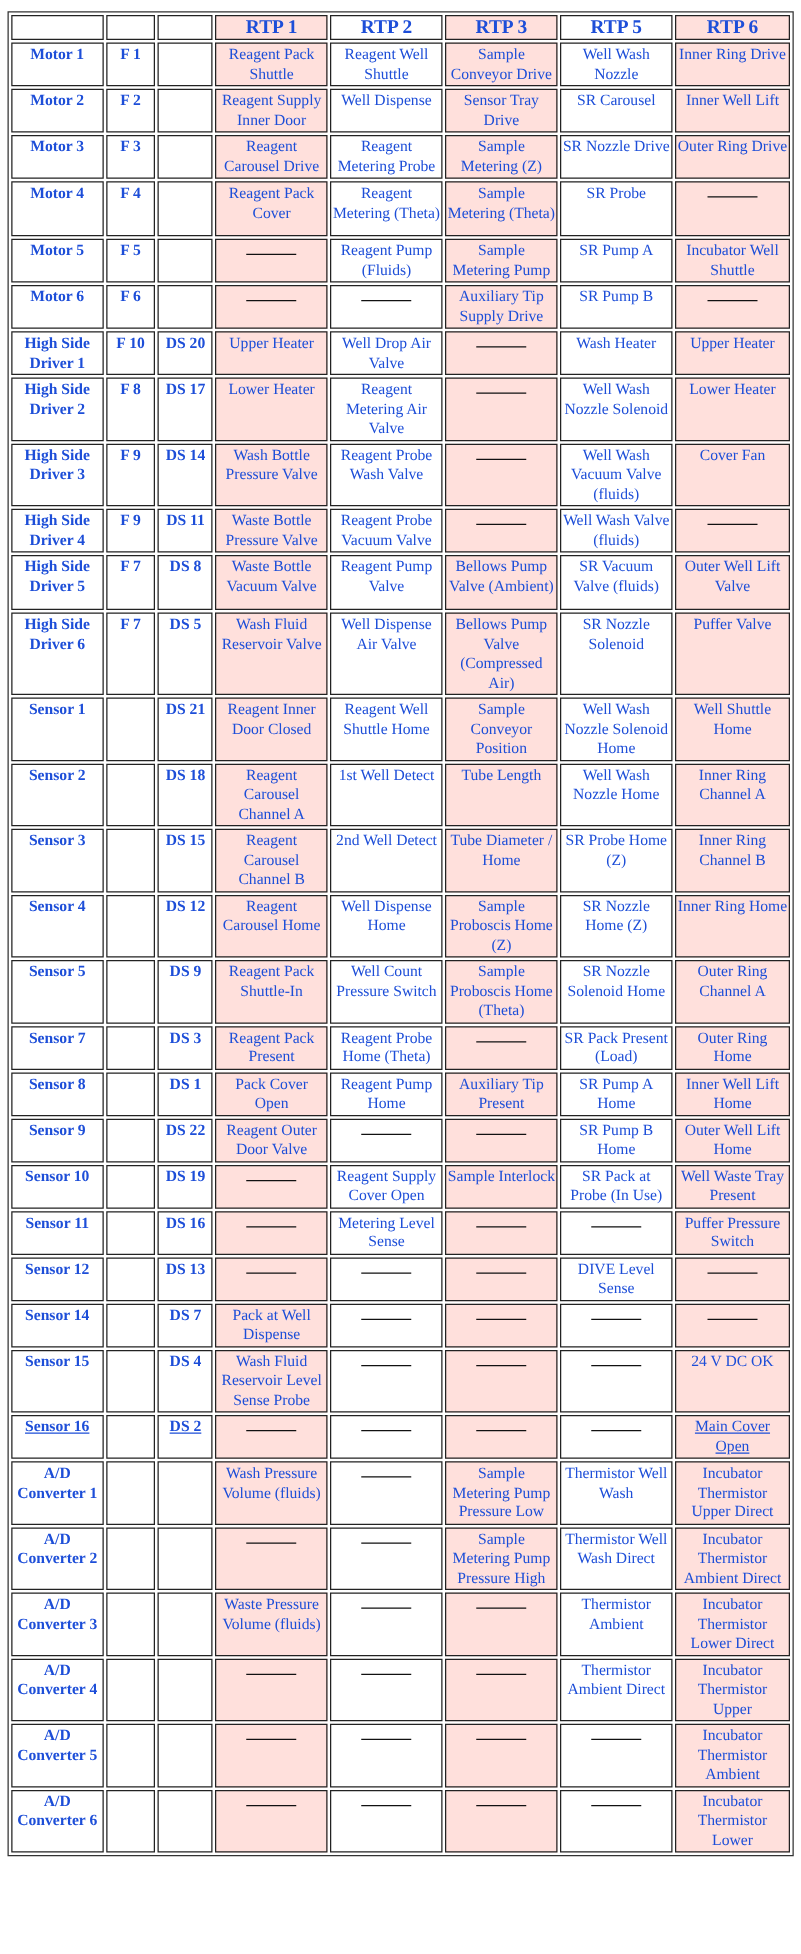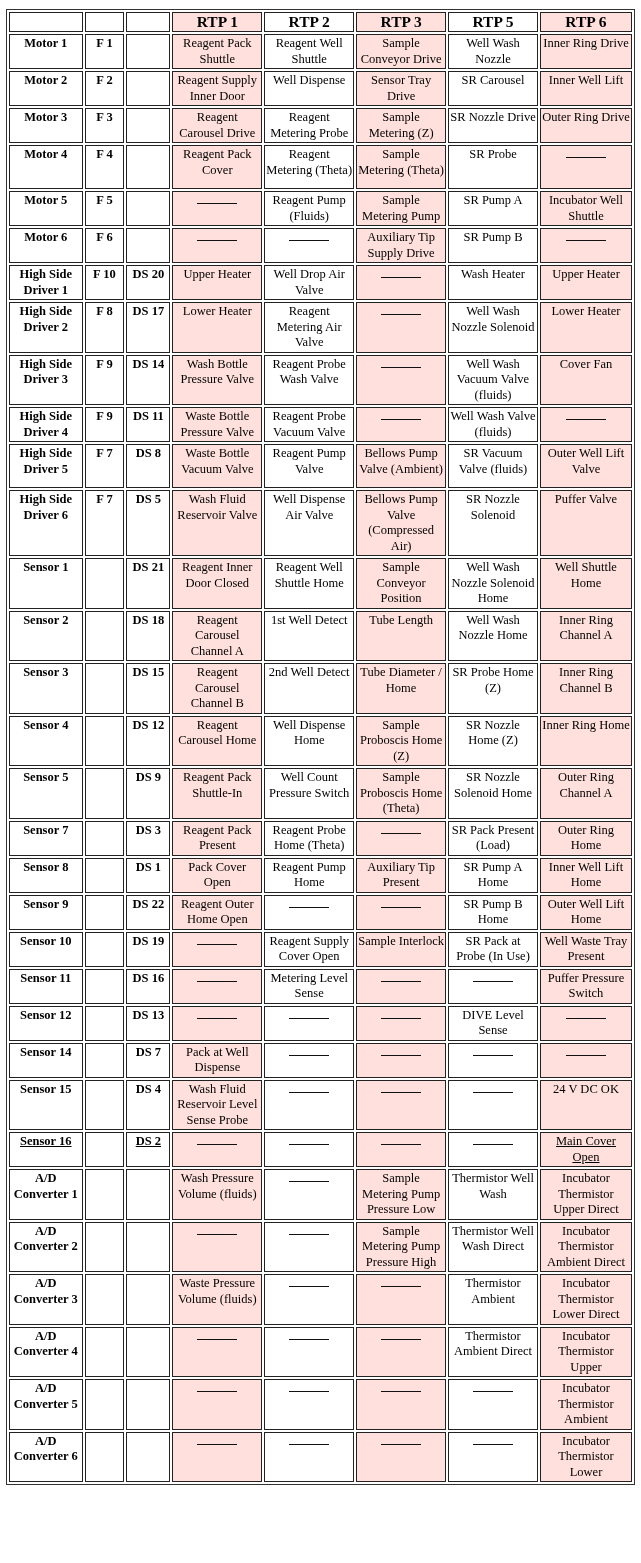--- a/index.html
+++ b/index.html
@@ -3,21 +3,21 @@
 <meta charset="utf-8">
 <style>
   html, body { margin: 0; padding: 0; background: #ffffff; }
   body { width: 641px; height: 1563px; overflow: hidden; }
   .wrap { position: absolute; left: 6px; top: 9px; }
   table.grid {
     border: 1px solid #333;
     border-collapse: separate;
     border-spacing: 2px;
     font-family: "Liberation Serif", "DejaVu Serif", serif;
-    color: #000000;
+    color: #1d4ed8;
     table-layout: fixed;
     width: 629px;
   }
   table.grid td, table.grid th {
     border: 1px solid #222;
     vertical-align: top;
     text-align: center;
     padding: 1px 1px;
     font-size: 12.5px;
     line-height: 15.5px;
@@ -255,21 +255,21 @@
           <td class="pink">Pack Cover Open</td>
           <td class="white">Reagent Pump Home</td>
           <td class="pink">Auxiliary Tip Present</td>
           <td class="white">SR Pump A Home</td>
           <td class="pink">Inner Well Lift Home</td>
         </tr>
         <tr style="height: 29px;">
           <td class="white func">Sensor 9</td>
           <td class="white fuse"></td>
           <td class="white led">DS 22</td>
-          <td class="pink">Reagent Outer Home Open</td>
+          <td class="pink">Reagent Outer Door Valve</td>
           <td class="white"><span class="dash"></span></td>
           <td class="pink"><span class="dash"></span></td>
           <td class="white">SR Pump B Home</td>
           <td class="pink">Outer Well Lift Home</td>
         </tr>
         <tr style="height: 29px;">
           <td class="white func">Sensor 10</td>
           <td class="white fuse"></td>
           <td class="white led">DS 19</td>
           <td class="pink"><span class="dash"></span></td>

